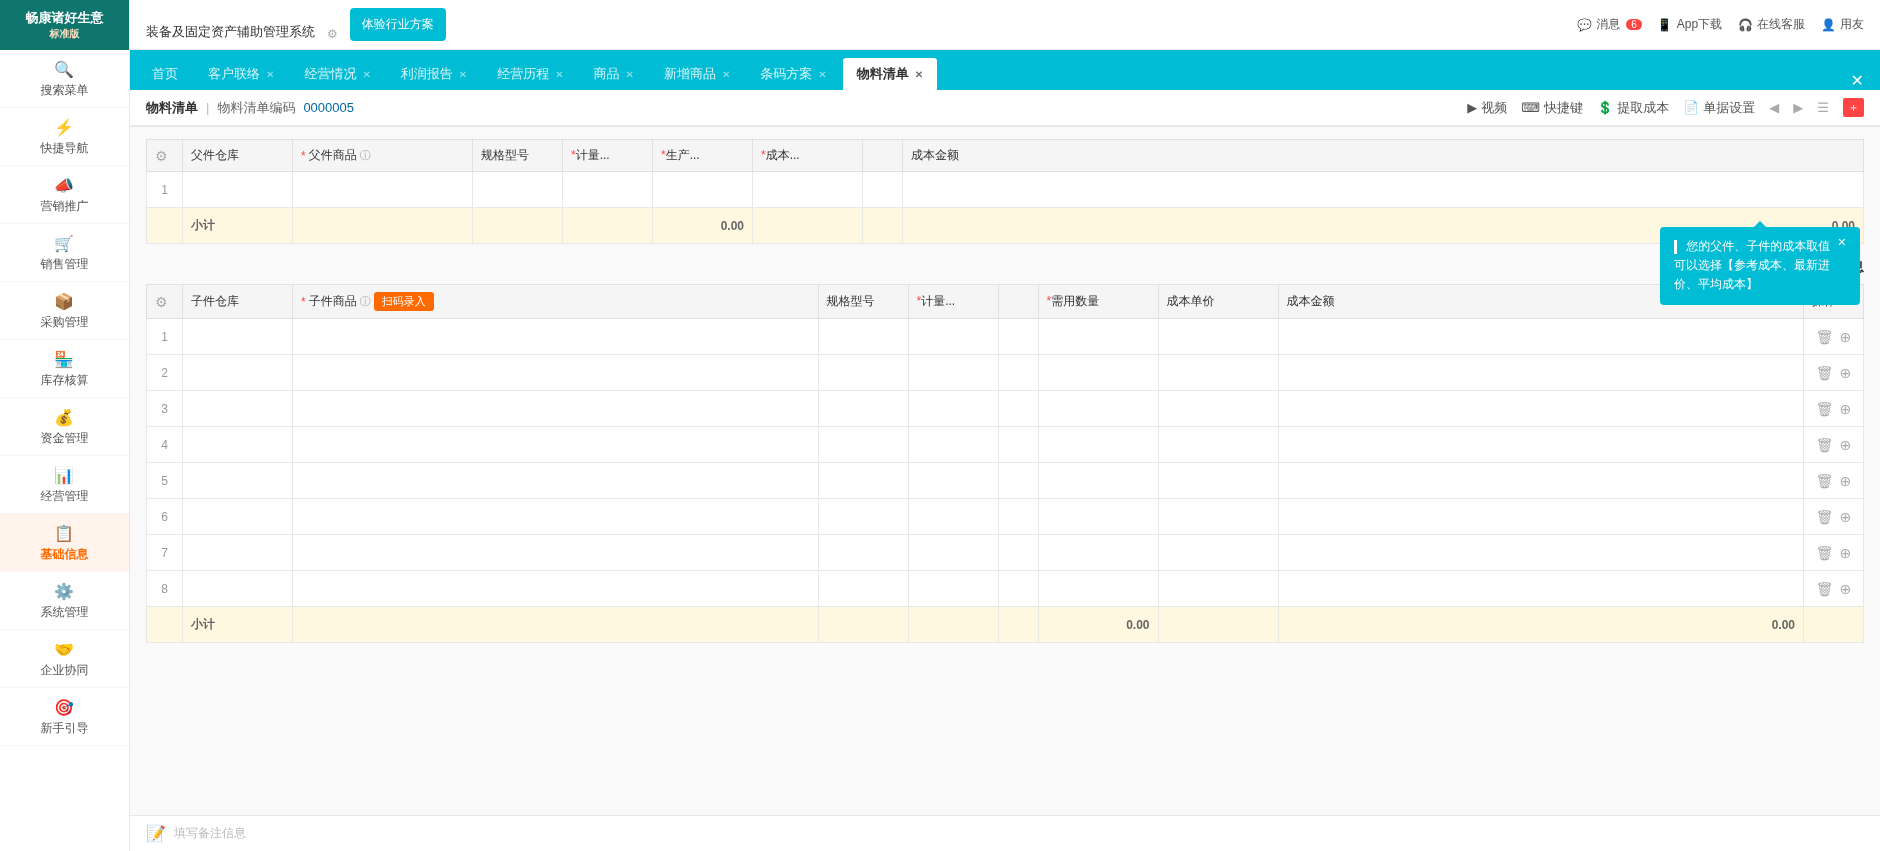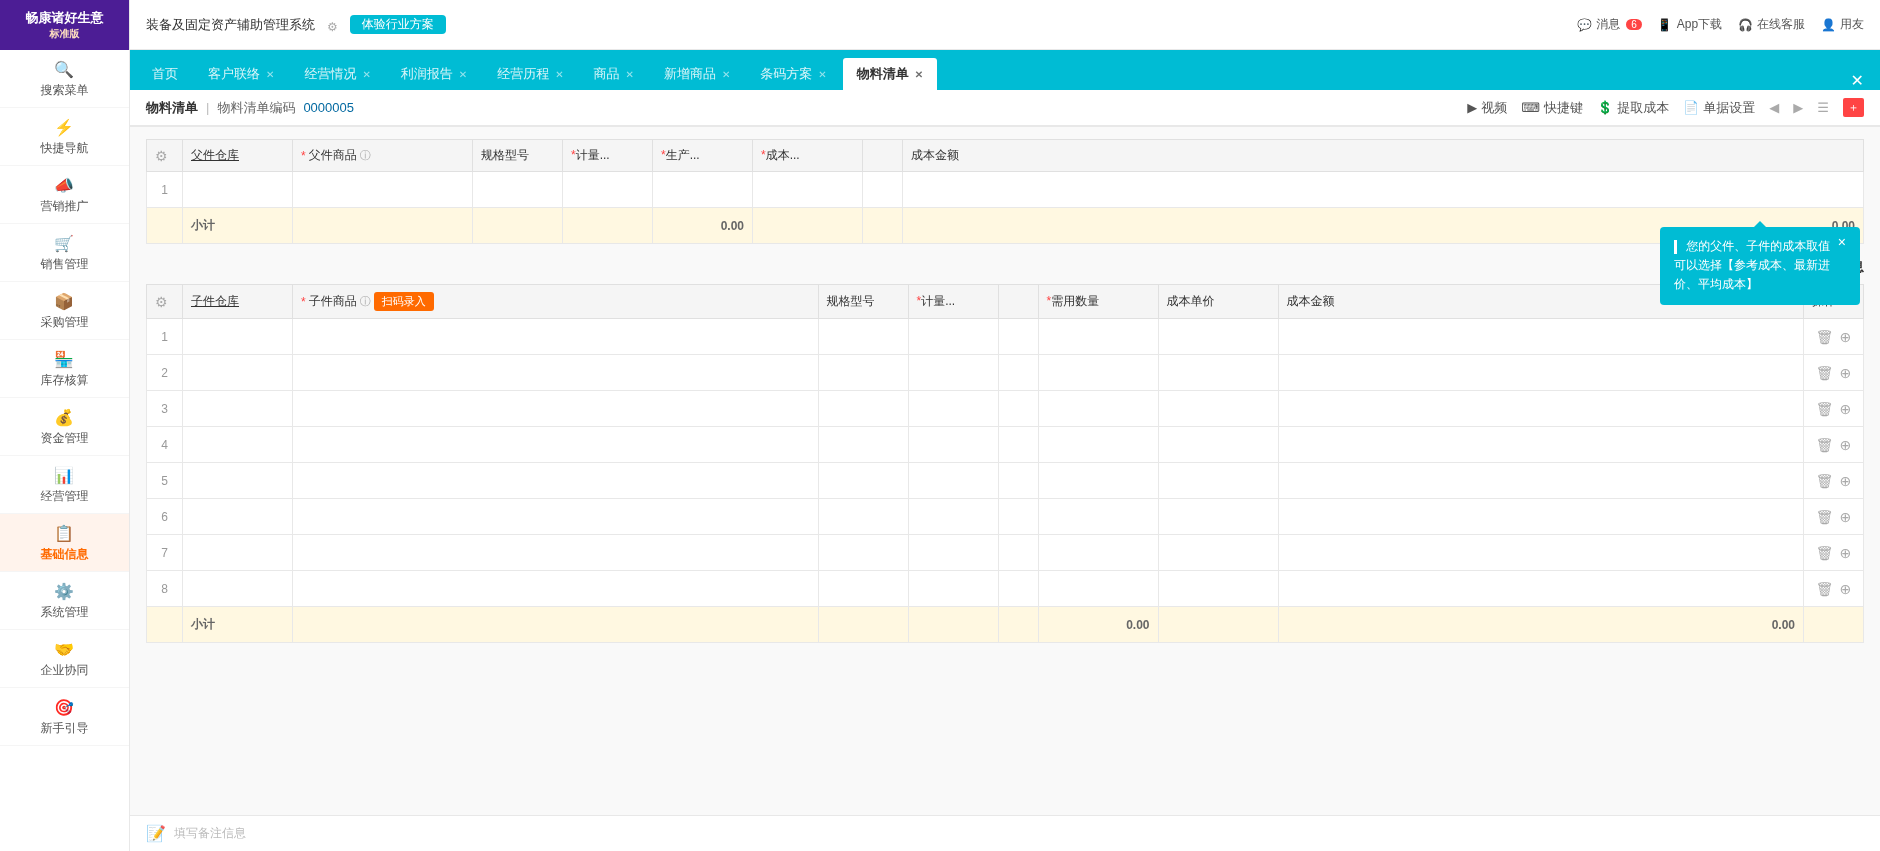--- a/index.html
+++ b/index.html
@@ -8,21 +8,21 @@
     
     .sidebar {
       width: 130px;
       background: #fff;
       display: flex;
       flex-direction: column;
       border-right: 1px solid #e8e8e8;
       flex-shrink: 0;
     }
     .sidebar-logo {
-      background: #4c1d95;
+      background: #0f766e;
       height: 50px;
       display: flex;
       align-items: center;
       justify-content: center;
       color: #fff;
       font-size: 13px;
       font-weight: bold;
       padding: 0 8px;
       text-align: center;
       line-height: 1.3;
@@ -62,21 +62,21 @@
     .topbar-left {
       display: flex;
       align-items: flex-end;
       gap: 12px;
     }
     .system-title { font-size: 13px; color: #333; }
     .topbar-btn {
       background: #00bcd4;
       color: #fff;
       border: none;
-      padding: 1px 12px;
+      padding: 8px 12px;
       border-radius: 4px;
       cursor: pointer;
       font-size: 12px;
     }
     .topbar-right {
       display: flex;
       align-items: center;
       gap: 16px;
       font-size: 12px;
       color: #555;
@@ -280,21 +280,21 @@
 
     .th-with-icon {
       display: flex;
       align-items: center;
       gap: 3px;
     }
     .info-icon { color: #aaa; font-size: 11px; cursor: pointer; }
     .gear-icon { color: #aaa; font-size: 14px; cursor: pointer; }
 
     .col-gear { width: 36px; }
-    .col-warehouse { width: 110px; text-decoration: underline; }
+    .col-warehouse { width: 110px; }
     .col-product { width: 180px; }
     .col-spec { width: 90px; }
     .col-unit { width: 90px; }
     .col-prod { width: 100px; }
     .col-cost { width: 110px; }
     .col-amount { min-width: 120px; }
 
     .col-qty { width: 120px; margin-top: 12px; }
     .col-price { width: 120px; }
     .col-action { width: 60px; }

